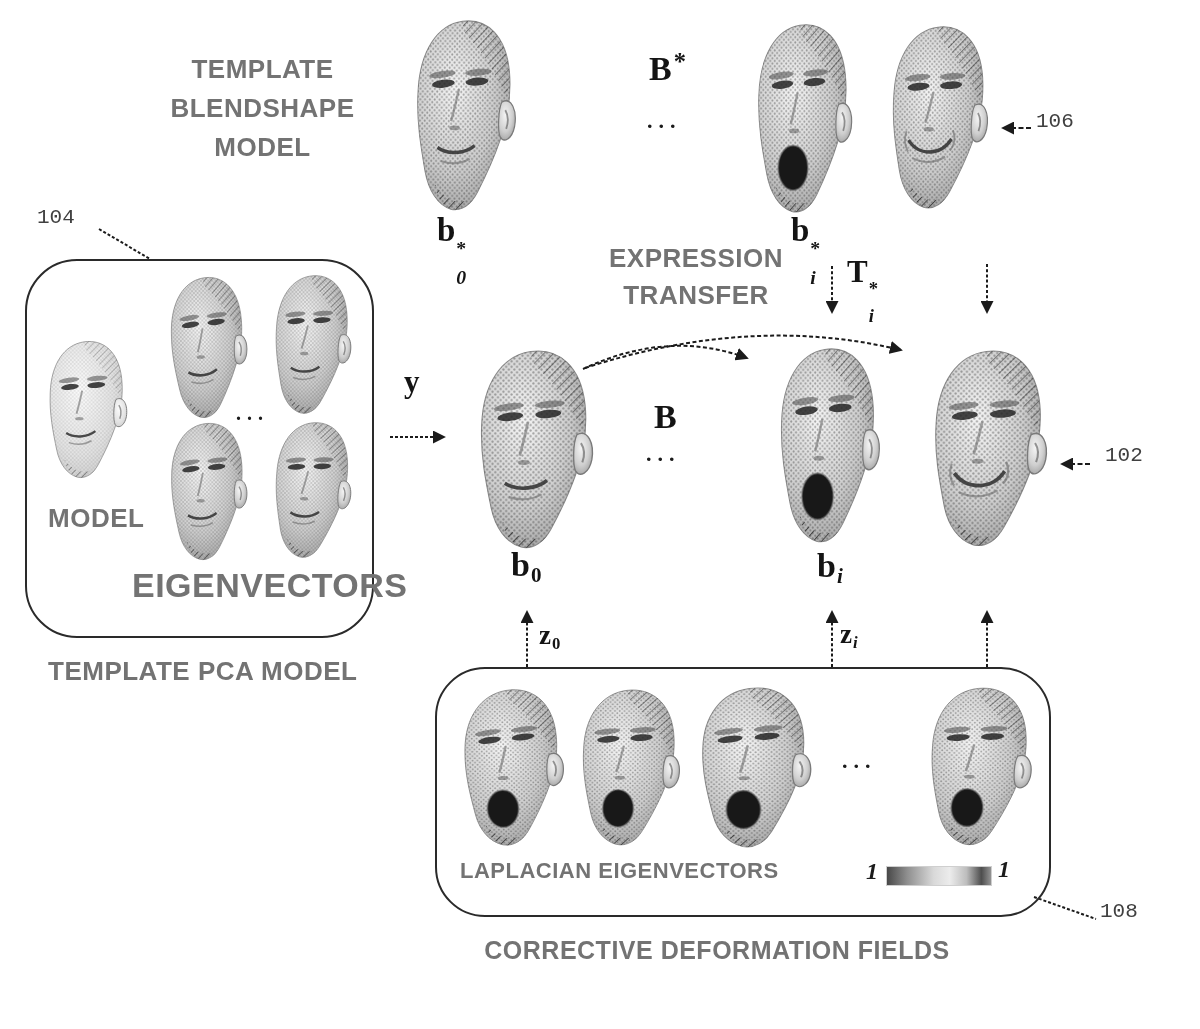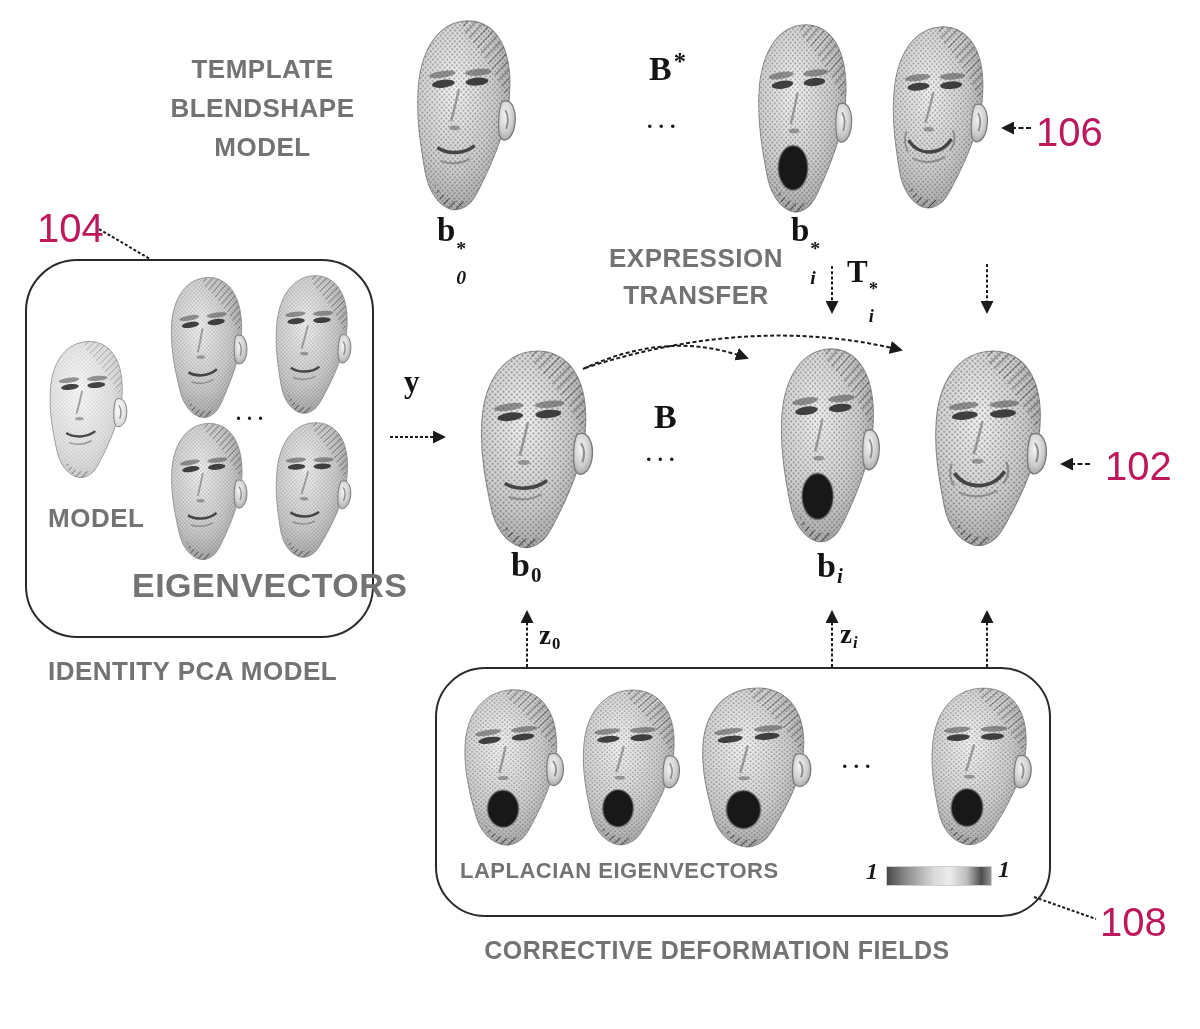--- a/index.html
+++ b/index.html
@@ -1,19 +1,19 @@
 <!DOCTYPE html>
 <html><head>
 <meta charset="utf-8">
 <style>
   html,body{margin:0;padding:0;background:#ffffff;}
   #canvas{position:relative;width:1200px;height:1029px;background:#ffffff;overflow:hidden;}
   .abs{position:absolute;}
   .caps{font-family:"Liberation Sans",sans-serif;color:#737373;font-weight:bold;letter-spacing:0.5px;}
-  .refnum{font-family:Liberation Sans, sans-serif;font-size:40px;color:#be185d;}
+  .refnum{font-family:Liberation Mono, monospace;font-size:21px;color:#404040;}
   .math{font-family:"Liberation Serif",serif;font-weight:bold;color:#141414;white-space:nowrap;}
   .math .ss{display:inline-flex;flex-direction:column;justify-content:space-between;align-items:flex-start;height:1.35em;vertical-align:-0.42em;margin-left:1px;line-height:1;}
   .math .sup{font-size:60%;line-height:0.8;}
   .math .sub{font-size:60%;line-height:0.8;font-style:italic;}
   .math .bigsup{font-size:72%;vertical-align:0.42em;margin-left:2px;}
   .math .sb{font-size:62%;vertical-align:-0.28em;margin-left:1px;}
   .math .it{font-style:italic;}
   .dots{font-family:"Liberation Serif",serif;font-weight:bold;font-size:22px;letter-spacing:6px;color:#1b1b1b;}
   .box{position:absolute;border:2.5px solid #2a2a2a;border-radius:52px;background:transparent;}
   .face{position:absolute;}
@@ -140,21 +140,21 @@
 
   <span class="abs math" style="left:511px;top:546px;font-size:34px;"><span>b</span><span class="sb">0</span></span>
   <span class="abs math" style="left:817px;top:547px;font-size:34px;"><span>b</span><span class="sb it">i</span></span>
 
   <span class="abs math" style="left:539px;top:620px;font-size:27px;"><span>z</span><span class="sb">0</span></span>
   <span class="abs math" style="left:840px;top:619px;font-size:27px;"><span>z</span><span class="sb it">i</span></span>
 
   <span class="abs caps" style="left:48px;top:503px;font-size:26px;">MODEL</span>
   <span class="abs caps" style="left:132px;top:566px;font-size:34px;">EIGENVECTORS</span>
   <span class="abs dots" style="left:236px;top:402px;font-size:20px;">...</span>
-  <span class="abs caps" style="left:48px;top:656px;font-size:26px;">IDENTITY PCA MODEL</span>
+  <span class="abs caps" style="left:48px;top:656px;font-size:26px;">TEMPLATE PCA MODEL</span>
 
   <span class="abs caps" style="left:460px;top:858px;font-size:22px;">LAPLACIAN EIGENVECTORS</span>
   <span class="abs legend-num" style="left:866px;top:858px;">1</span>
   <div class="legend-bar" style="left:886px;top:866px;"></div>
   <span class="abs legend-num" style="left:998px;top:856px;">1</span>
   <span class="abs dots" style="left:842px;top:748px;">...</span>
   <div class="abs caps" style="left:467px;top:936px;width:500px;text-align:center;font-size:25px;">CORRECTIVE DEFORMATION FIELDS</div>
 
   <div class="face" style="left:402px;top:16px;width:120px;height:200px;transform:rotate(1deg);">
       <svg viewBox="0 0 100 150" preserveAspectRatio="none">

